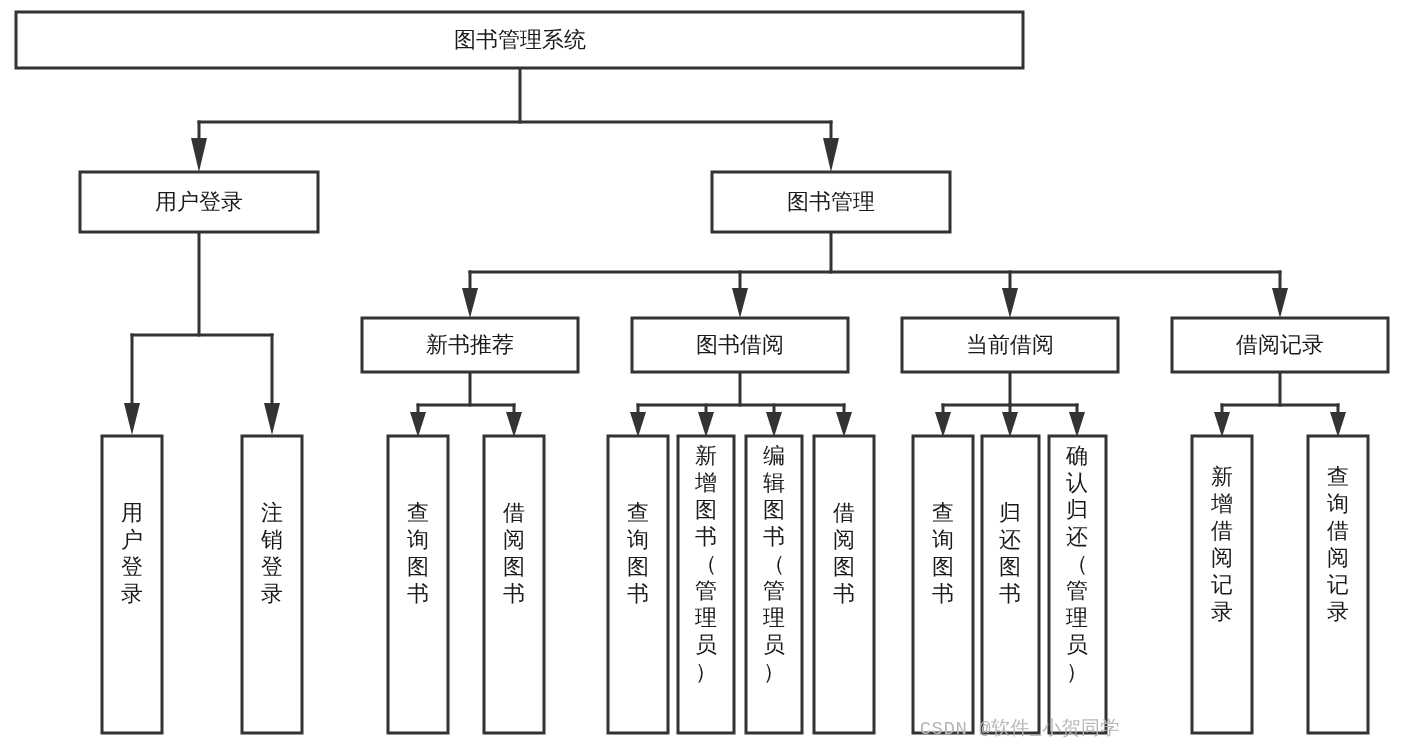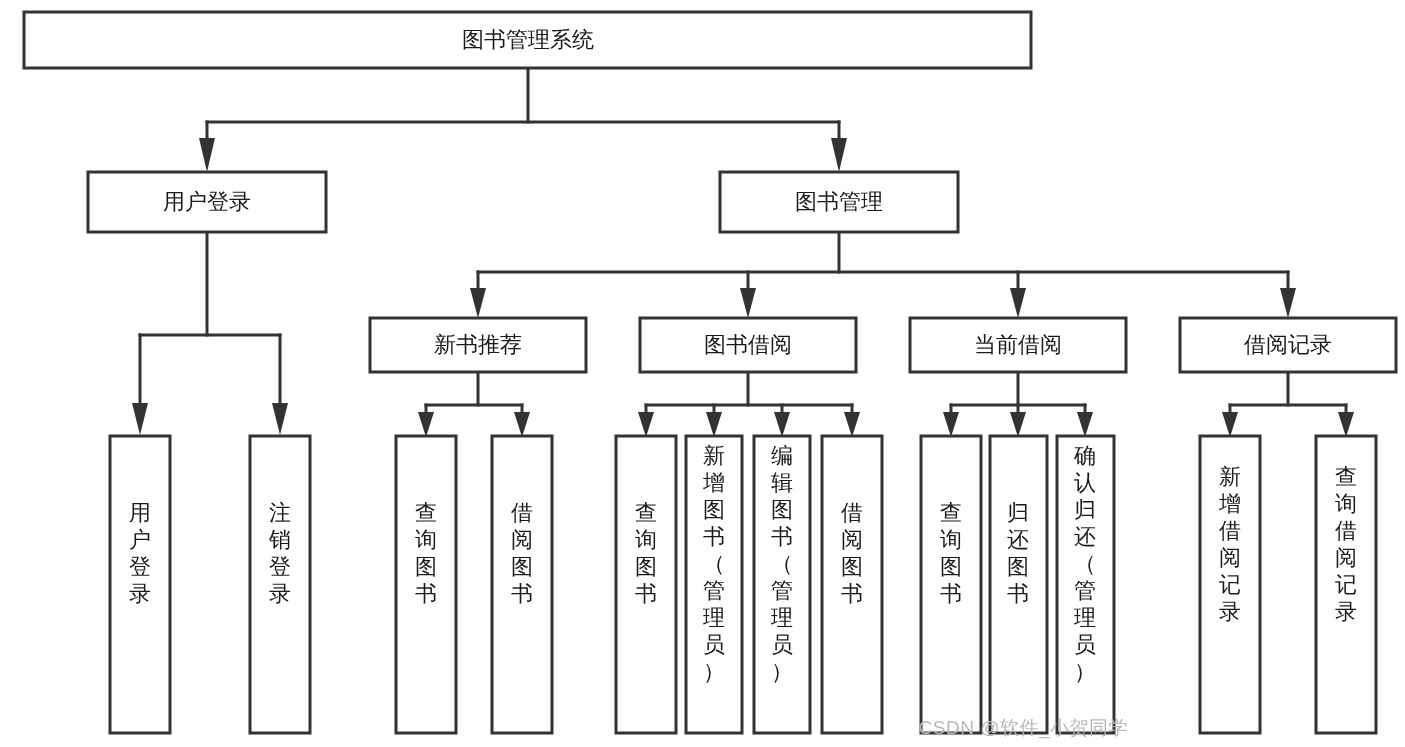--- a/index.html
+++ b/index.html
@@ -9,21 +9,21 @@
   }
   body {
     width: 1405px;
     height: 747px;
     font-family: "Liberation Sans", "DejaVu Sans", sans-serif;
     position: relative;
     overflow: hidden;
   }
   #diagram-root {
     position: absolute;
-    left: 8px;
+    left: 0;
     top: 0;
     width: 1128px;
     height: 747px;
   }
   svg#flow {
     display: block;
     width: 1405px;
     height: 747px;
   }
   .node-box {
@@ -51,21 +51,21 @@
   .node-label-v {
     font-family: "Liberation Sans", "DejaVu Sans", sans-serif;
     font-size: 22px;
     fill: #1a1a1a;
     text-anchor: middle;
   }
   .watermark {
     position: absolute;
     right: 8px;
     bottom: 6px;
-    font-family: Liberation Sans, sans-serif;
+    font-family: Liberation Mono, monospace;
     font-size: 19px;
     color: #b8b8b8;
     white-space: nowrap;
     letter-spacing: 0.5px;
   }
 </style>
 </head>
 <body>
 
 <div id="diagram-root">

